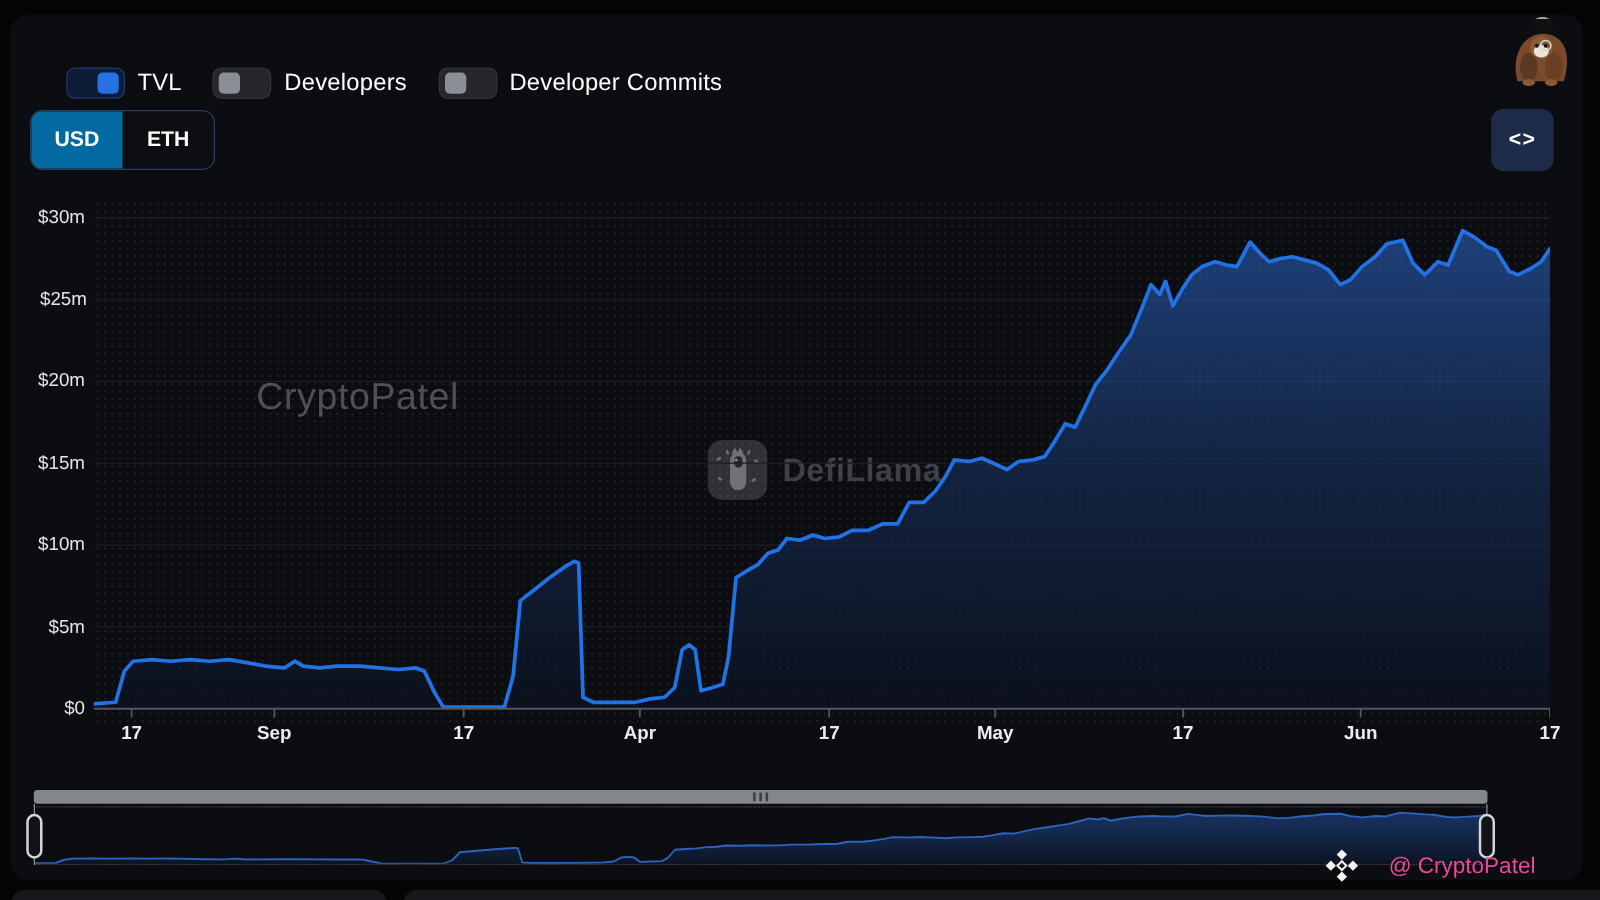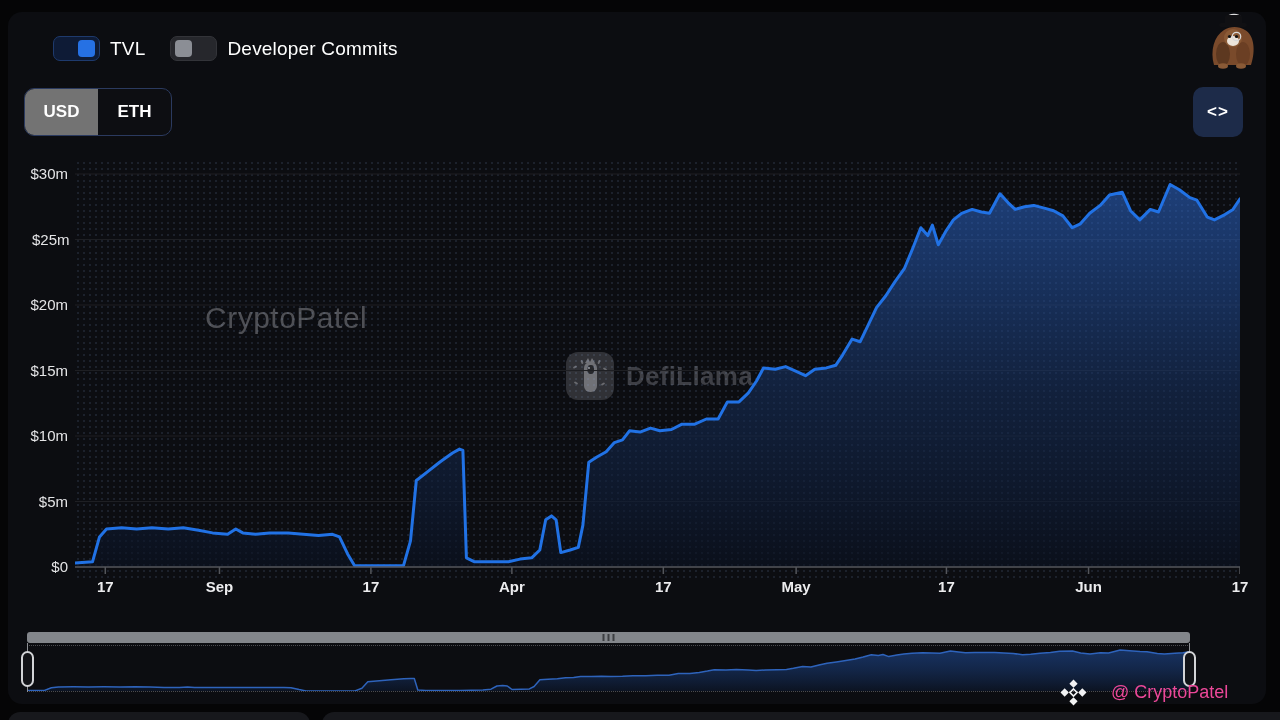--- a/index.html
+++ b/index.html
@@ -4,35 +4,35 @@
 <style>
   html,body{margin:0;padding:0;background:#050506;}
   *{box-sizing:border-box;}
   .page{position:relative;width:1280px;height:720px;background:#050506;overflow:hidden;
         font-family:"Liberation Sans","DejaVu Sans",sans-serif;color:#fff;}
   .abs{position:absolute;}
   .card{left:8px;top:12px;width:1258px;height:692px;background:#0c0d11;border-radius:14px;}
   .dots{background-image:radial-gradient(rgba(140,170,220,0.13) 1px, rgba(0,0,0,0) 1.2px);
         background-size:6px 6px;}
   
-  .legend{left:24px;top:36px;display:flex;align-items:center;padding-left:29px;}
+  .legend{left:24px;top:54px;display:flex;align-items:center;padding-left:29px;}
   .legend-item{display:flex;align-items:center;margin-right:25px;}
   .toggle{position:relative;width:47px;height:25px;border-radius:7px;margin-right:10px;cursor:pointer;}
   .toggle.on{background:#0e1b36;border:1px solid #1e3a6d;}
   .toggle.off{background:#26272c;border:1px solid #333439;}
   .knob{position:absolute;top:3px;width:17px;height:17px;border-radius:4px;}
   .toggle.on .knob{right:4px;background:#2671e4;}
   .toggle.off .knob{left:4px;background:#8b8e95;}
   .legend-label{font-size:19px;color:#ffffff;letter-spacing:.2px;}
   
   .denom{left:24px;top:88px;height:48px;display:flex;border:1px solid #2b3a5f;border-radius:10px;
          overflow:hidden;background:#0d0e12;}
   .denom-seg{width:73px;height:100%;display:flex;align-items:center;justify-content:center;
              font-size:17px;font-weight:600;color:#fff;cursor:pointer;}
-  .denom-seg.sel{background:#737373;}
+  .denom-seg.sel{background:#0369a1;}
   .embed-btn{left:1193px;top:87px;width:50px;height:50px;border-radius:10px;background:#1d2b49;
              display:flex;align-items:center;justify-content:center;font-size:17px;font-weight:700;
              color:#fff;letter-spacing:1px;cursor:pointer;}
   
   .ylab{position:absolute;left:0;width:68px;text-align:right;font-size:15px;color:#e4e4e6;}
   .xlab{position:absolute;width:80px;text-align:center;font-size:15px;font-weight:700;color:#ececee;}
   
   .wm-left{left:205px;top:301px;font-size:30px;color:#4e4f54;letter-spacing:.5px;z-index:1;}
   .wm-center{left:566px;top:352px;display:flex;align-items:center;z-index:1;}
   .wm-center-text{margin-left:12px;font-size:26px;font-weight:700;color:#3e3f45;letter-spacing:.3px;}
@@ -58,20 +58,26 @@
 <div class="page">
 
   <div class="abs card"></div>
 
   <div class="abs legend">
     <div class="legend-item">
       <div class="toggle on dots">
         <div class="knob"></div>
       </div>
       <div class="legend-label">TVL</div>
+    </div>
+    <div class="legend-item">
+      <div class="toggle off dots">
+        <div class="knob"></div>
+      </div>
+      <div class="legend-label">Developers</div>
     </div>
     <div class="legend-item">
       <div class="toggle off dots">
         <div class="knob"></div>
       </div>
       <div class="legend-label">Developer Commits</div>
     </div>
   </div>
 
   <div class="abs" style="left:1206px;top:13px;width:52px;height:56px;">

